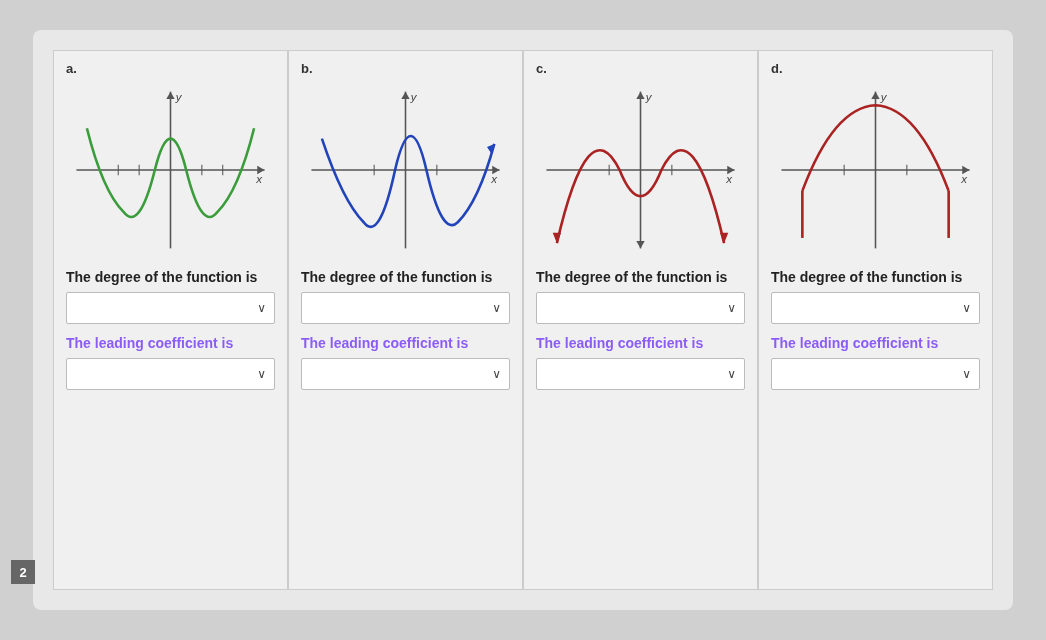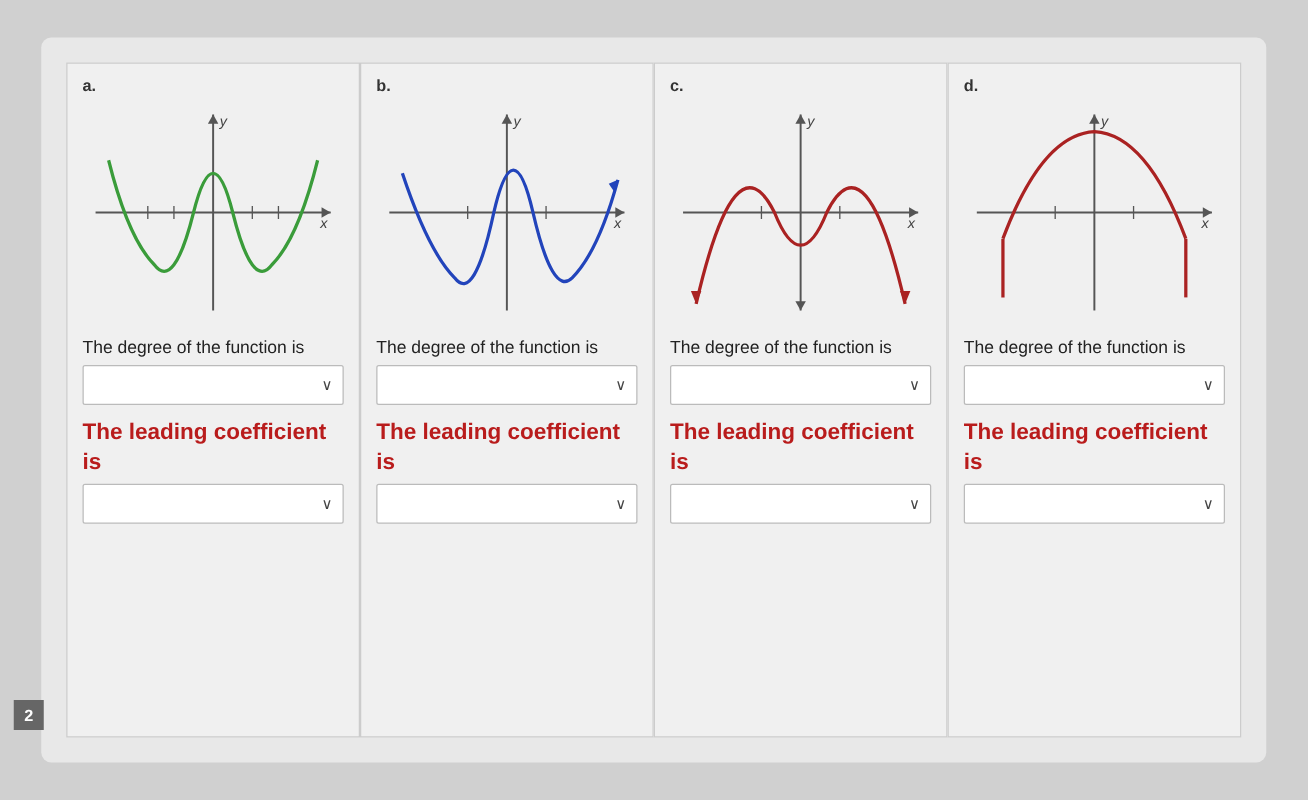--- a/index.html
+++ b/index.html
@@ -59,21 +59,21 @@
       margin-bottom: 8px;
     }
 
     .graph-area svg {
       width: 100%;
       height: 100%;
     }
 
     .degree-label {
       font-size: 14px;
-      font-weight: normal;
+      font-weight: bold;
       color: #222;
       line-height: 1.3;
       margin-bottom: 6px;
     }
 
     .dropdown {
       width: 100%;
       height: 32px;
       background: white;
       border: 1px solid #bbb;
@@ -85,23 +85,23 @@
       margin-bottom: 10px;
       cursor: pointer;
     }
 
     .dropdown-arrow {
       font-size: 12px;
       color: #444;
     }
 
     .coeff-label {
-      font-size: 18px;
+      font-size: 14px;
       font-weight: bold;
-      color: #b91c1c;
+      color: #8b5cf6;
       line-height: 1.3;
       margin-bottom: 6px;
     }
   </style>
 </head>
 <body>
 
 <div class="main-container">
   <div class="cards-row">
 

